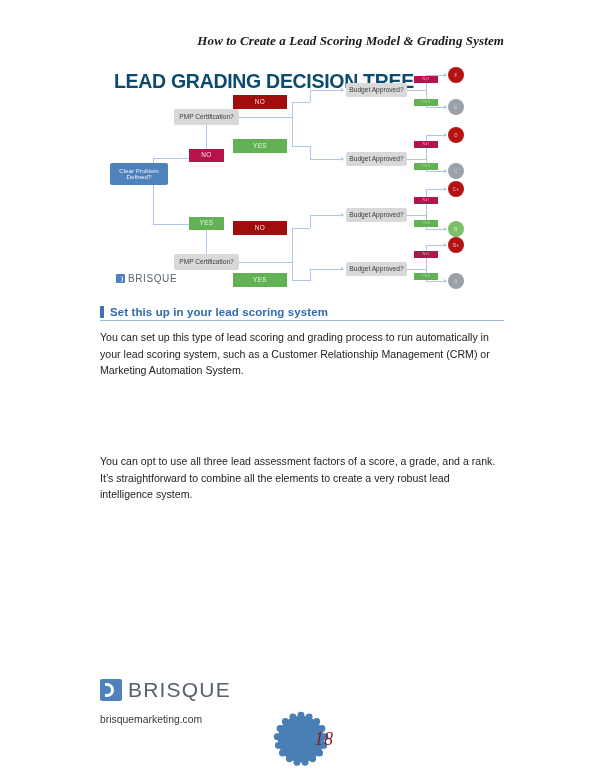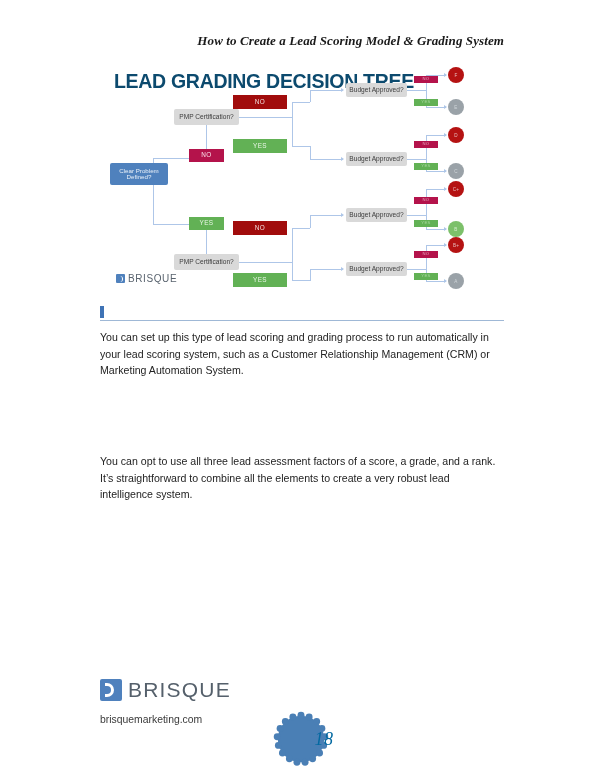--- a/index.html
+++ b/index.html
@@ -248,21 +248,21 @@
     display: flex;
     align-items: center;
     justify-content: center;
   }
   .page-badge svg { position: absolute; inset: 0; }
   .page-badge .num {
     position: relative;
     font-family: "Liberation Serif", serif;
     font-style: italic;
     font-size: 18px;
-    color: #0369a1;
+    color: #7f1d1d;
     letter-spacing: 0.5px;
     margin-left: 46px;
   }
 </style>
 </head>
 <body>
 
 <div class="doc-header">How to Create a Lead Scoring Model &amp; Grading System</div>
 
 <div class="diagram">
@@ -436,20 +436,21 @@
 
   <div class="brisque-mini">
     <span class="mark"></span>
     <span class="word">BRISQUE</span>
   </div>
 </div>
 
 <div class="section" style="top:306px;">
   <div class="sec-head">
     <span class="bar"></span>
+    <span class="txt">Set this up in your lead scoring system</span>
   </div>
   <p class="para">You can set up this type of lead scoring and grading process to run automatically in your lead scoring system, such as a Customer Relationship Management (CRM) or Marketing Automation System.</p>
 </div>
 
 <div class="section" style="top:453px;">
   <p class="para">You can opt to use all three lead assessment factors of a score, a grade, and a rank. It’s straightforward to combine all the elements to create a very robust lead intelligence system.</p>
 </div>
 
 <div class="footer-logo">
   <span class="mark"></span>

